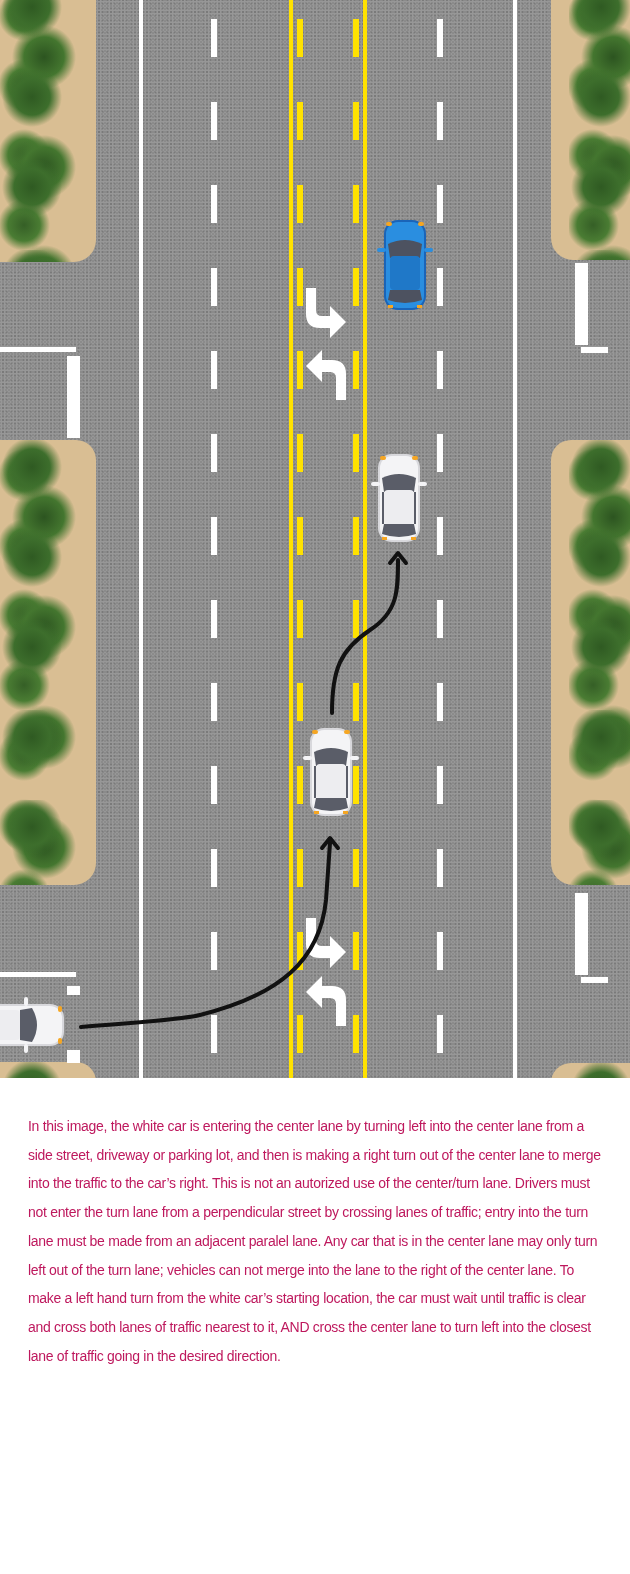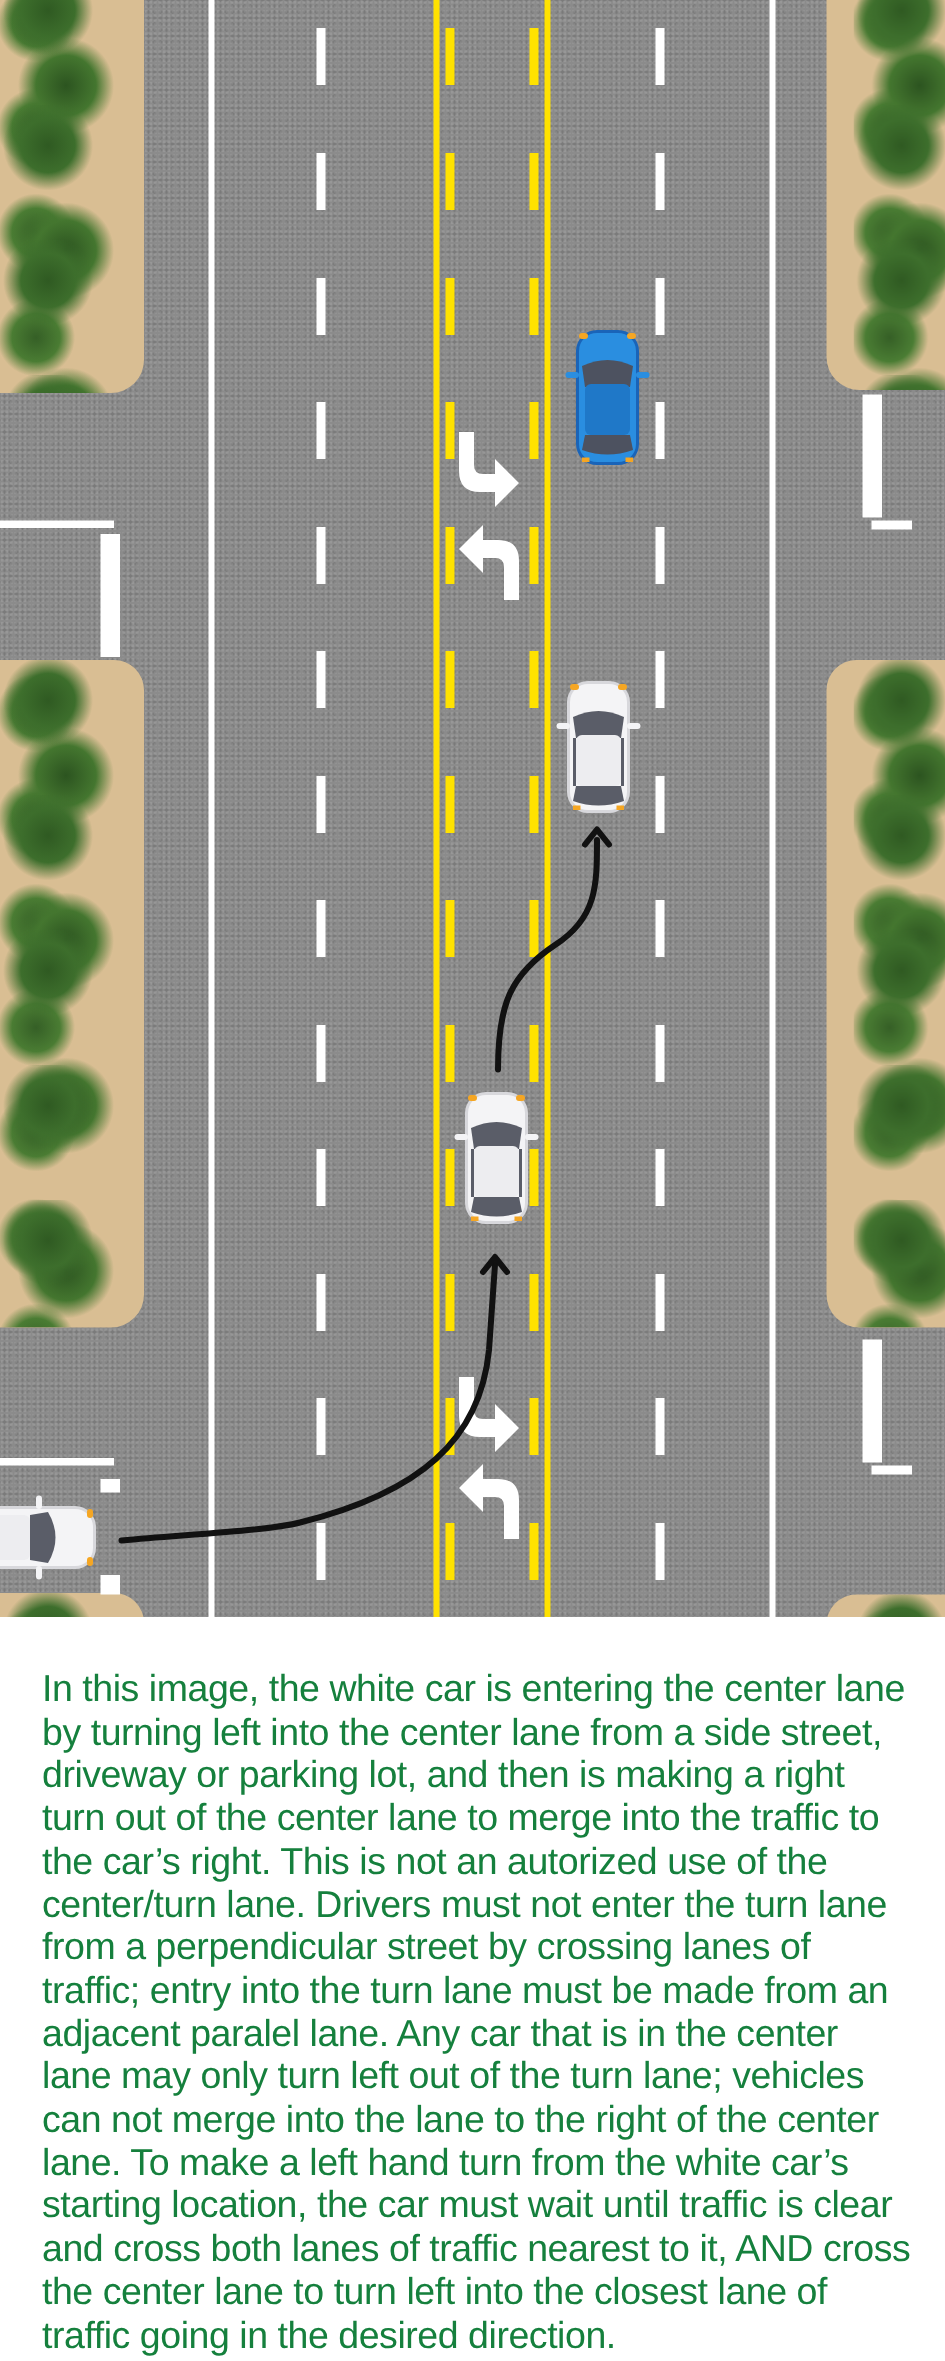--- a/index.html
+++ b/index.html
@@ -24,21 +24,21 @@
   }
   .white-line { position:absolute; background:#ffffff; }
   .yellow-line { position:absolute; background:#ffe200; }
   .dash-white { position:absolute; width:6px; background:repeating-linear-gradient(to bottom, transparent 0 19px, #fff 19px 57px, transparent 57px 83px); }
   .dash-yellow { position:absolute; width:6px; background:repeating-linear-gradient(to bottom, transparent 0 19px, #ffe200 19px 57px, transparent 57px 83px); }
   .bar { position:absolute; background:#ffffff; }
   .arrow { position:absolute; }
   .car { position:absolute; }
   .path-layer { position:absolute; left:0; top:0; }
   .caption { position:absolute; left:28px; top:1112px; width:580px;
-    font-family:"Liberation Sans", sans-serif; font-size:25px; line-height:28.7px; color:#15803d;
+    font-family:"Liberation Sans", sans-serif; font-size:14px; line-height:28.7px; color:#be185d;
     letter-spacing:-0.3px; }
   .caption p { margin:0; }
 </style>
 </head>
 <body>
 
 <div class="scene">
   <div class="asphalt"></div>
 
   <div class="median" style="left:-20px; top:-20px; width:116px; height:282px; border-radius:0 0 22px 0;">

